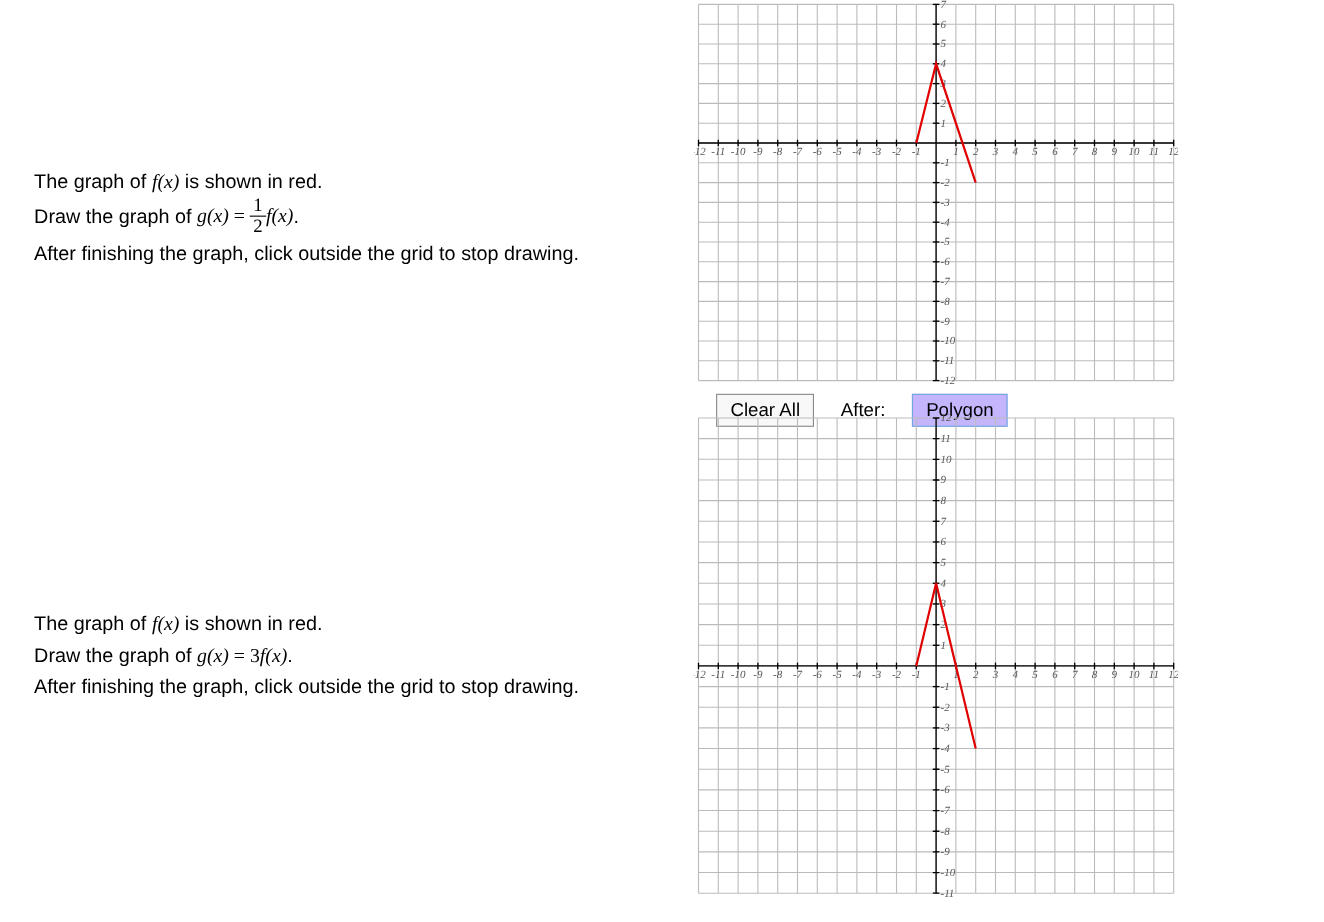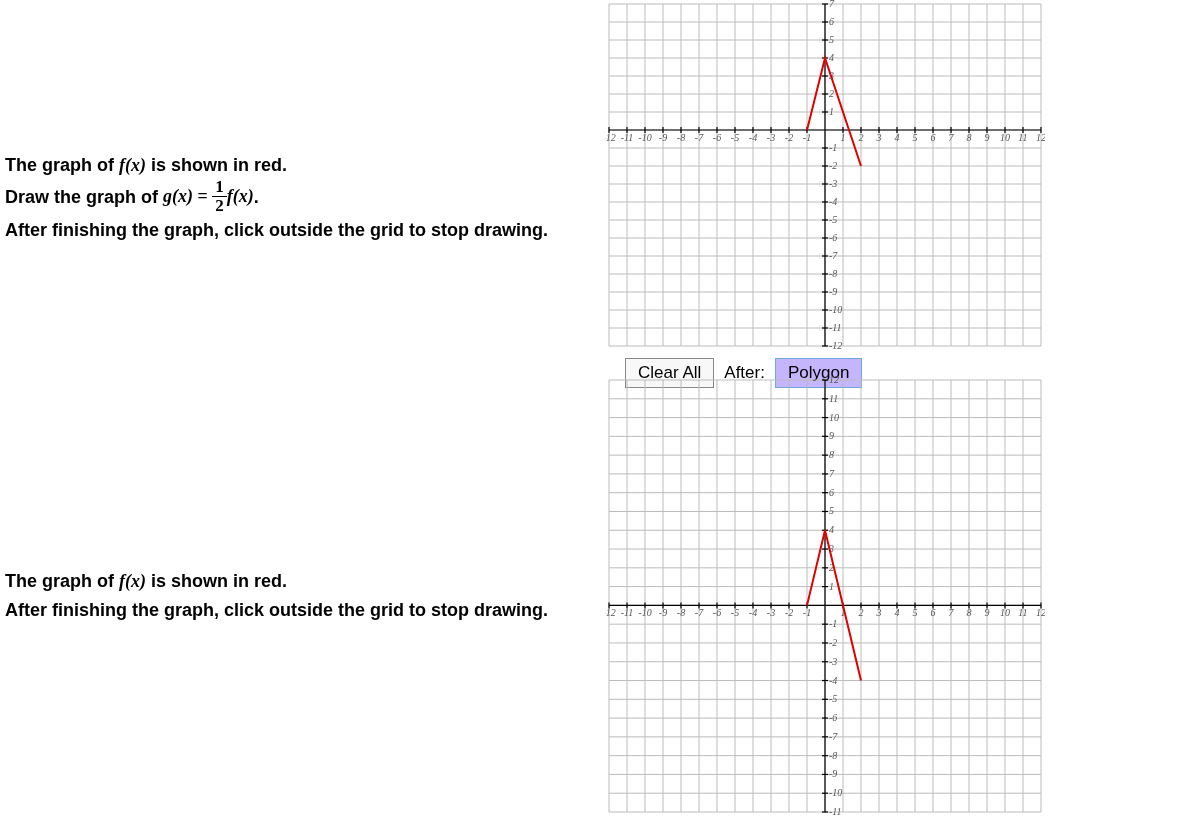--- a/index.html
+++ b/index.html
@@ -13,37 +13,36 @@
   }
   .problem-row {
     display: flex;
     flex-direction: row;
     align-items: center;
     gap: 20px;
     margin-bottom: 10px;
   }
   .prompt {
     width: 580px;
-    padding-left: 5px;
+    padding-left: 31px;
     line-height: 1.6;
-    font-weight: bold;
   }
   .graph-col {
     display: flex;
     flex-direction: column;
     align-items: center;
   }
   .graph-container {
     position: relative;
   }
   .toolbar {
     display: flex;
     flex-direction: row;
     align-items: center;
-    gap: 6px;
+    gap: 20px;
     margin: 8px 0;
     padding-left: 20px;
     align-self: flex-start;
   }
   .btn {
     border: 1px solid #888;
     background: #f8f8f8;
     padding: 4px 12px;
     font-size: 17px;
     cursor: pointer;
@@ -235,20 +234,23 @@
       <span class="draw-label">After:</span>
       <button class="btn btn-active">Polygon</button>
     </div>
   </div>
 </div>
 
 <div class="problem-row second-row">
   <div class="prompt">
     <div>
       <span>The graph of </span><span class="math fn">f(x)</span><span> is shown in red.</span>
+    </div>
+    <div>
+      <span>Draw the graph of </span><span class="math"><span class="fn">g(x)</span><span> = </span><span>3</span><span class="fn">f(x)</span></span><span>.</span>
     </div>
     <div>After finishing the graph, click outside the grid to stop drawing.</div>
   </div>
 
   <div class="graph-col">
     <div class="graph-container">
       <svg id="graph2" width="440" height="440">
           <line x1="4" y1="436.00000000000006" x2="4" y2="4" class="gridline"></line>
           <line x1="22" y1="436.00000000000006" x2="22" y2="4" class="gridline"></line>
           <line x1="40" y1="436.00000000000006" x2="40" y2="4" class="gridline"></line>

